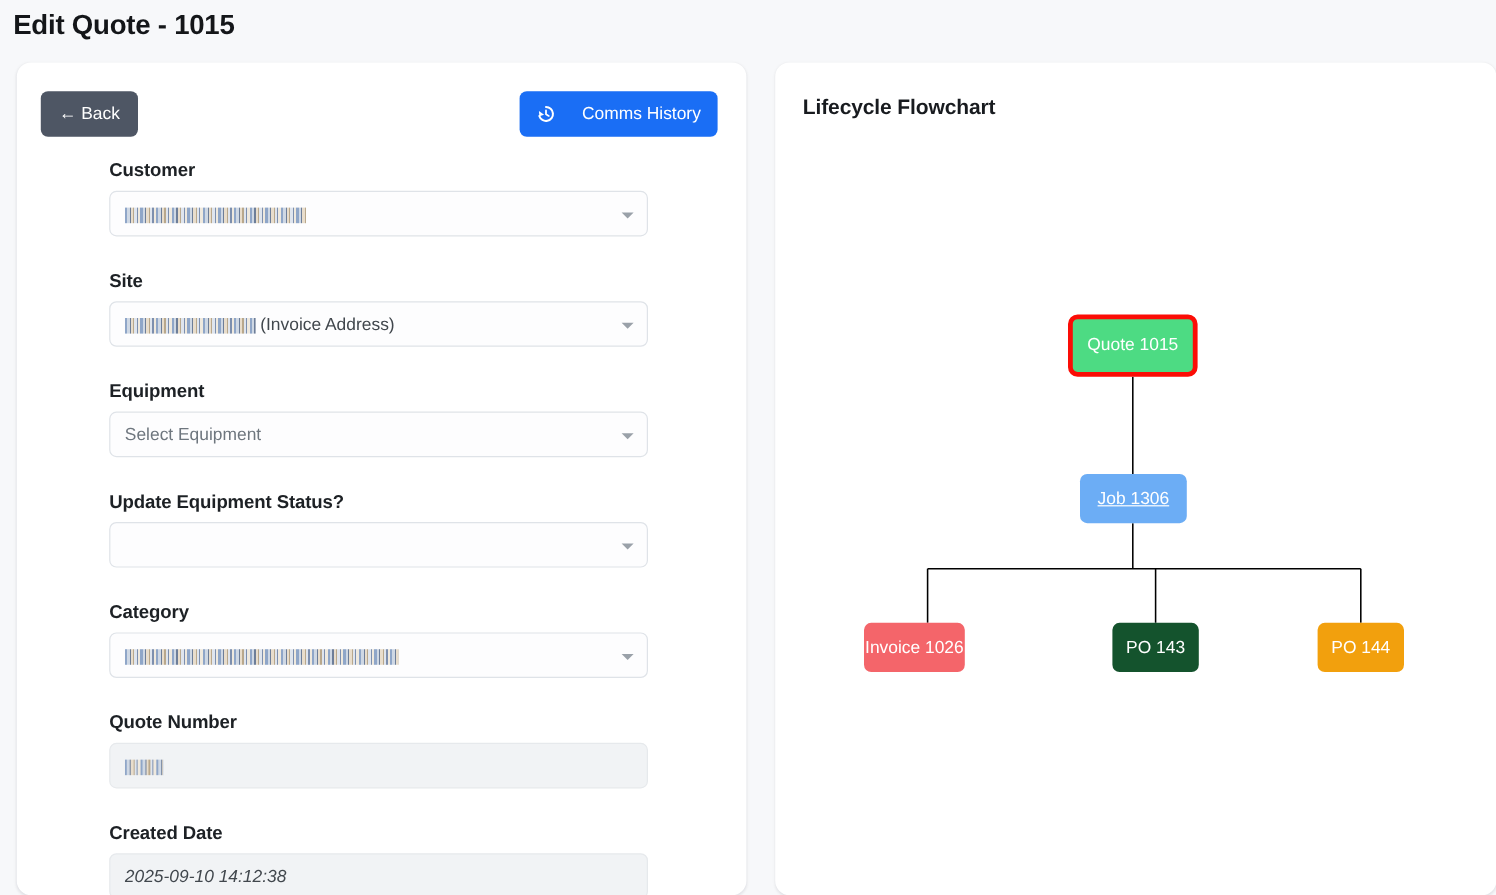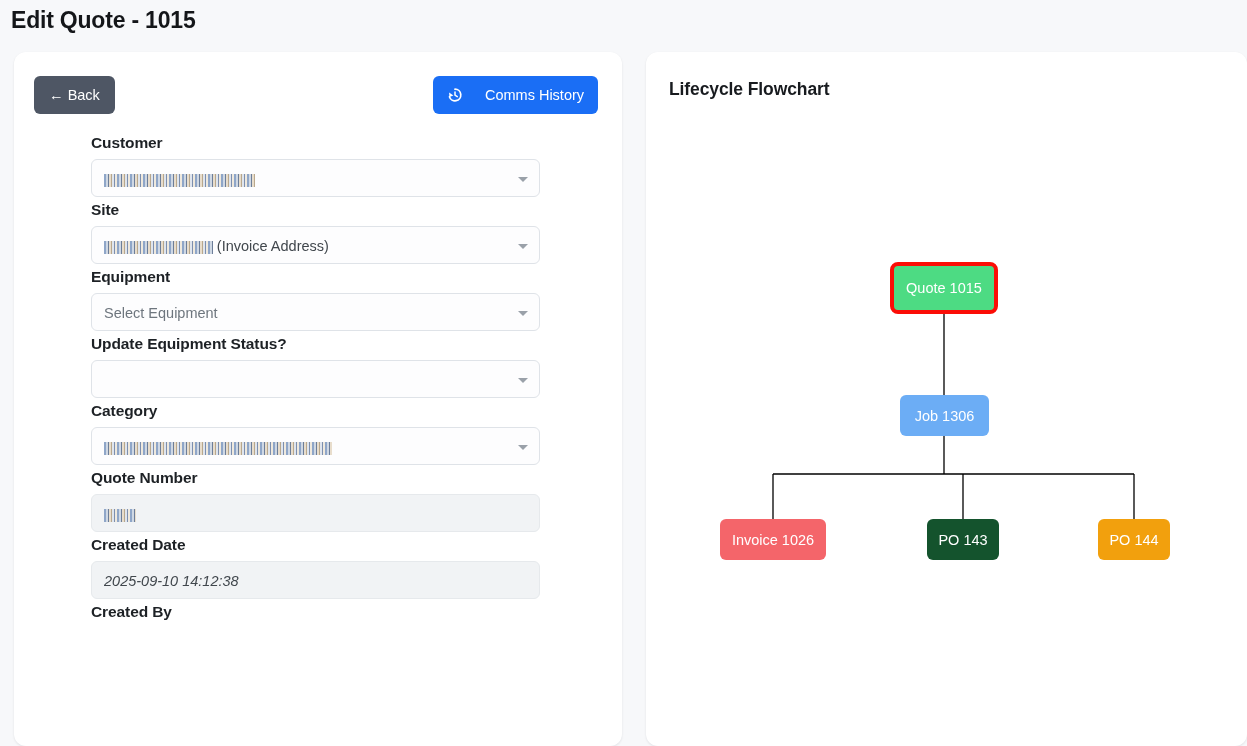--- a/index.html
+++ b/index.html
@@ -96,21 +96,21 @@
     flex: 0 0 16px;
   }
 
   
   .form-area {
     position: absolute;
     left: 91px;
     top: 134px;
     width: 449px;
   }
-  .field { margin-bottom: 4px; }
+  .field { margin-bottom: 29px; }
   .field-label {
     font-size: 15.5px;
     font-weight: bold;
     color: #1d2125;
     margin-bottom: 7px;
     letter-spacing: -0.1px;
   }
   .control {
     position: relative;
     height: 38px;
@@ -208,24 +208,25 @@
     left: 890px;  top: 262px;
     width: 108px; height: 52px;
     background: #4ddb83;
     border: 4px solid #fb0d06;
     border-radius: 8px;
   }
   .node-job {
     left: 900px;  top: 395px;
     width: 89px;  height: 41px;
     background: #6cadf5;
+    text-decoration: underline;
   }
   .node-invoice {
     left: 720px;  top: 519px;
-    width: 106px; height: 41px;
+    width: 84px; height: 41px;
     background: #f4656a;
   }
   .node-po1 {
     left: 927px;  top: 519px;
     width: 72px;  height: 41px;
     background: #14532d;
   }
   .node-po2 {
     left: 1098px; top: 519px;
     width: 72px;  height: 41px;

